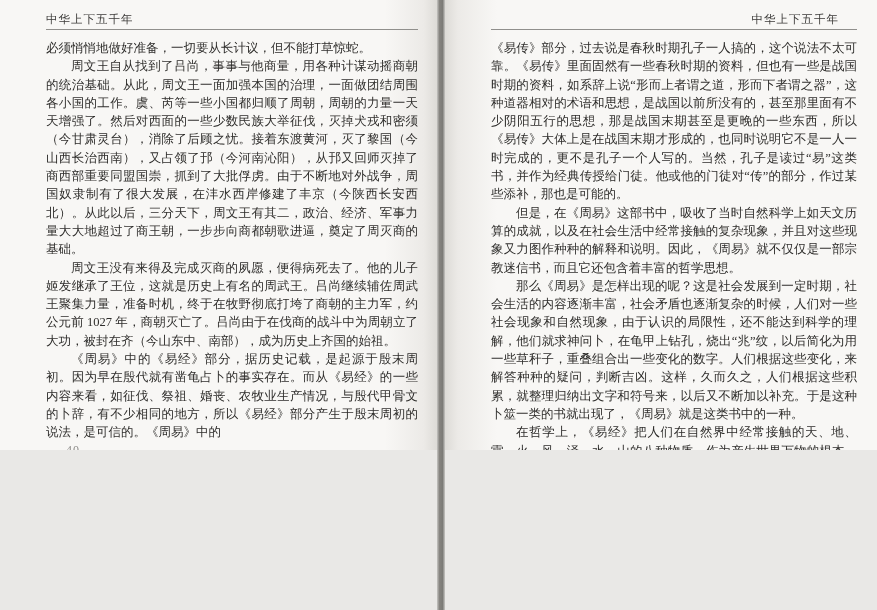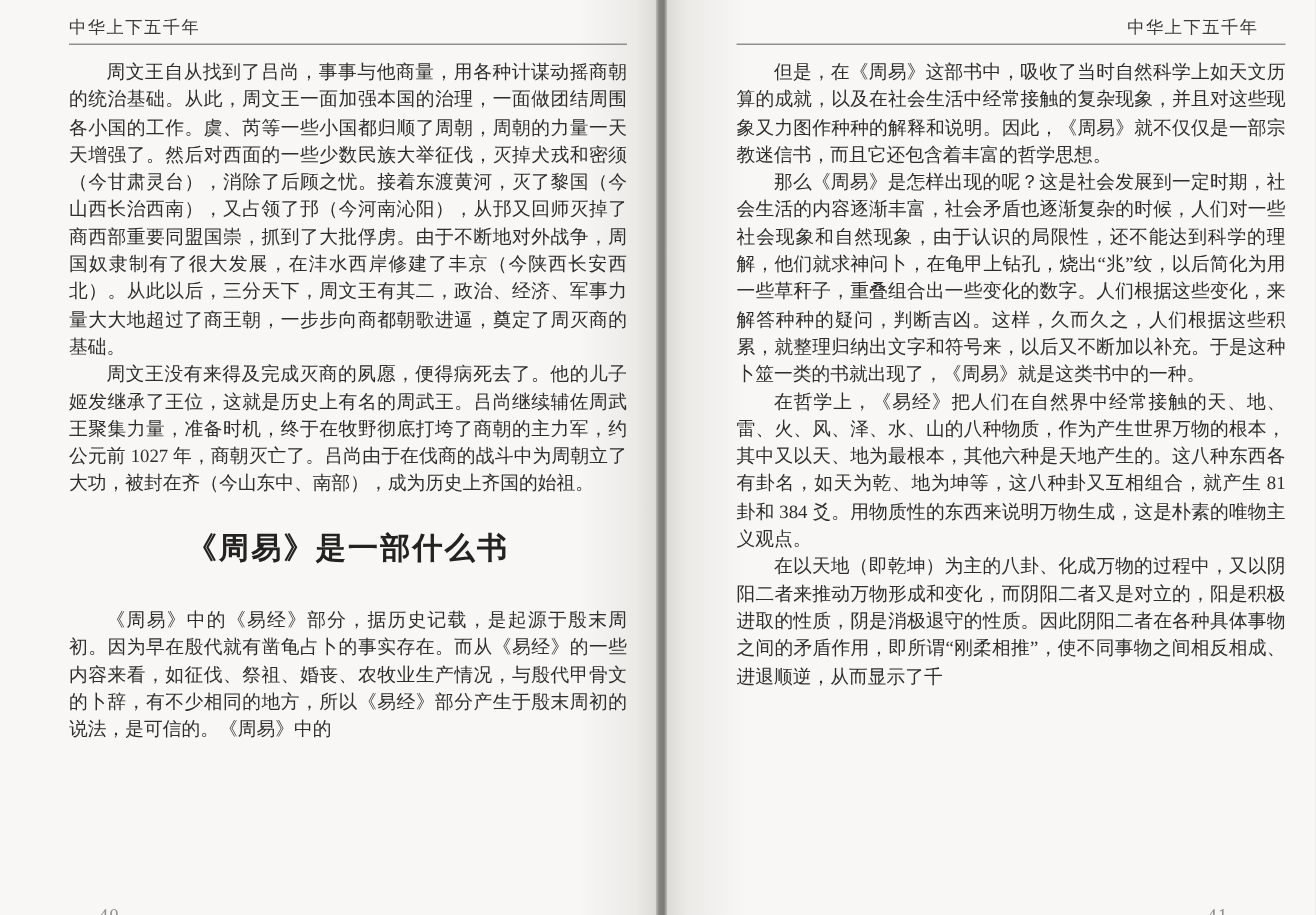--- a/index.html
+++ b/index.html
@@ -1,20 +1,20 @@
 <!DOCTYPE html>
 <html lang="zh"><head>
 <meta charset="utf-8">
 <style>
   html,body{margin:0;padding:0;background:#e9e8e6;}
   .spread{
     width:877px;height:610px;display:flex;overflow:hidden;position:relative;
     font-family:"Liberation Serif","DejaVu Serif",serif;
   }
-  .page{position:relative;height:610px;box-sizing:border-box;overflow:hidden;}
+  .page{position:relative;height:450px;box-sizing:border-box;overflow:hidden;}
   .page-left{
     width:437px;
     background:linear-gradient(to right,#f8f7f5 0%,#f8f7f5 88%,#eceae7 97%,#dddbd7 100%);
     padding:12px 19px 0 46px;
   }
   .gutter{
     width:8px;height:610px;
     background:linear-gradient(to right,#c7c6c3 0%,#868480 30%,#7c7b77 70%,#c9c8c5 100%);
   }
   .page-right{
@@ -45,34 +45,35 @@
 </style>
 </head>
 <body>
 
 <div class="spread">
 
   <div class="page page-left">
     <div class="running-head">中华上下五千年</div>
     <div class="head-rule"></div>
     <div class="body-text">
+      <p>必须悄悄地做好准备，一切要从长计议，但不能打草惊蛇。</p>
       <p class="ind">周文王自从找到了吕尚，事事与他商量，用各种计谋动摇商朝的统治基础。从此，周文王一面加强本国的治理，一面做团结周围各小国的工作。虞、芮等一些小国都归顺了周朝，周朝的力量一天天增强了。然后对西面的一些少数民族大举征伐，灭掉犬戎和密须（今甘肃灵台），消除了后顾之忧。接着东渡黄河，灭了黎国（今山西长治西南），又占领了邘（今河南沁阳），从邘又回师灭掉了商西部重要同盟国崇，抓到了大批俘虏。由于不断地对外战争，周国奴隶制有了很大发展，在沣水西岸修建了丰京（今陕西长安西北）。从此以后，三分天下，周文王有其二，政治、经济、军事力量大大地超过了商王朝，一步步向商都朝歌进逼，奠定了周灭商的基础。</p>
       <p class="ind">周文王没有来得及完成灭商的夙愿，便得病死去了。他的儿子姬发继承了王位，这就是历史上有名的周武王。吕尚继续辅佐周武王聚集力量，准备时机，终于在牧野彻底打垮了商朝的主力军，约公元前 1027 年，商朝灭亡了。吕尚由于在伐商的战斗中为周朝立了大功，被封在齐（今山东中、南部），成为历史上齐国的始祖。</p>
-      <h2 class="section-title">《周易》是一部什么书</h2>
       <p class="ind">《周易》中的《易经》部分，据历史记载，是起源于殷末周初。因为早在殷代就有凿龟占卜的事实存在。而从《易经》的一些内容来看，如征伐、祭祖、婚丧、农牧业生产情况，与殷代甲骨文的卜辞，有不少相同的地方，所以《易经》部分产生于殷末周初的说法，是可信的。《周易》中的</p>
     </div>
     <div class="page-num left">40</div>
   </div>
 
   <div class="gutter"></div>
 
   <div class="page page-right">
     <div class="running-head right">中华上下五千年</div>
     <div class="head-rule"></div>
     <div class="body-text">
+      <p>《易传》部分，过去说是春秋时期孔子一人搞的，这个说法不太可靠。《易传》里面固然有一些春秋时期的资料，但也有一些是战国时期的资料，如系辞上说“形而上者谓之道，形而下者谓之器”，这种道器相对的术语和思想，是战国以前所没有的，甚至那里面有不少阴阳五行的思想，那是战国末期甚至是更晚的一些东西，所以《易传》大体上是在战国末期才形成的，也同时说明它不是一人一时完成的，更不是孔子一个人写的。当然，孔子是读过“易”这类书，并作为经典传授给门徒。他或他的门徒对“传”的部分，作过某些添补，那也是可能的。</p>
       <p class="ind">但是，在《周易》这部书中，吸收了当时自然科学上如天文历算的成就，以及在社会生活中经常接触的复杂现象，并且对这些现象又力图作种种的解释和说明。因此，《周易》就不仅仅是一部宗教迷信书，而且它还包含着丰富的哲学思想。</p>
       <p class="ind">那么《周易》是怎样出现的呢？这是社会发展到一定时期，社会生活的内容逐渐丰富，社会矛盾也逐渐复杂的时候，人们对一些社会现象和自然现象，由于认识的局限性，还不能达到科学的理解，他们就求神问卜，在龟甲上钻孔，烧出“兆”纹，以后简化为用一些草秆子，重叠组合出一些变化的数字。人们根据这些变化，来解答种种的疑问，判断吉凶。这样，久而久之，人们根据这些积累，就整理归纳出文字和符号来，以后又不断加以补充。于是这种卜筮一类的书就出现了，《周易》就是这类书中的一种。</p>
       <p class="ind">在哲学上，《易经》把人们在自然界中经常接触的天、地、雷、火、风、泽、水、山的八种物质，作为产生世界万物的根本，其中又以天、地为最根本，其他六种是天地产生的。这八种东西各有卦名，如天为乾、地为坤等，这八种卦又互相组合，就产生 81 卦和 384 爻。用物质性的东西来说明万物生成，这是朴素的唯物主义观点。</p>
       <p class="ind">在以天地（即乾坤）为主的八卦、化成万物的过程中，又以阴阳二者来推动万物形成和变化，而阴阳二者又是对立的，阳是积极进取的性质，阴是消极退守的性质。因此阴阳二者在各种具体事物之间的矛盾作用，即所谓“刚柔相推”，使不同事物之间相反相成、进退顺逆，从而显示了千</p>
     </div>
     <div class="page-num right">41</div>
   </div>
 
 </div>
 

